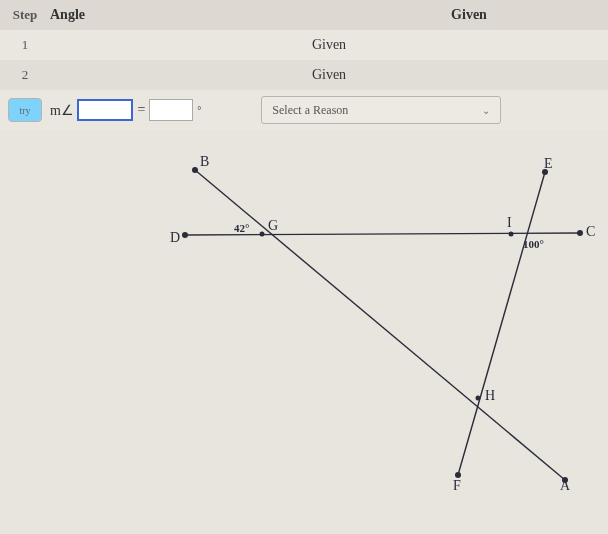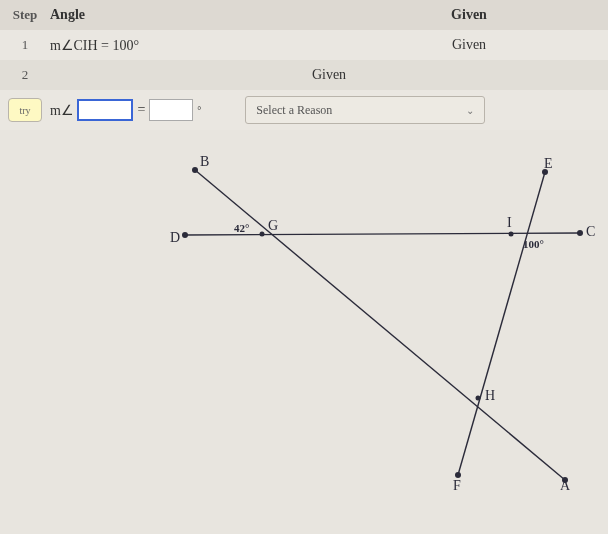--- a/index.html
+++ b/index.html
@@ -33,21 +33,21 @@
     display: flex;
     align-items: center;
     height: 40px;
     padding: 4px 0;
     background:#eae7e1;
   }
   .try-btn {
     width: 34px; height: 24px;
     margin: 0 8px;
     border: 1px solid #b9b4ab;
-    background: #fef9c3;
+    background: #7dd3fc;
     border-radius: 4px;
     font-size: 10px;
     color: #666;
     display:flex;align-items:center;justify-content:center;
     cursor:pointer;
   }
   .angle-input-wrap {
     display:flex;align-items:center;gap:4px;
     font-size:14px;color:#333;
   }
@@ -56,21 +56,21 @@
     background: #fff;
     width: 56px; height: 22px;
   }
   .val-box {
     border: 1px solid #aaa;
     background:#fff;
     width:44px;height:22px;
   }
   .deg-sup { font-size:10px; vertical-align: top; }
   .reason-select {
-    margin-left: 44px;
+    margin-left: 60px;
     width: 240px; height: 28px;
     border:1px solid #b9b4ab;
     background:#edeae3;
     border-radius:3px;
     padding: 0 10px;
     display:flex;align-items:center;justify-content:space-between;
     font-size:12px;color:#555;
     cursor:pointer;
   }
   .chev { font-size:10px;color:#777; }
@@ -97,21 +97,20 @@
 <body>
 
 <div class="proof-table">
   <div class="hdr-row">
     <div class="col-step">Step</div>
     <div class="col-angle">Angle</div>
     <div class="col-reason">Given</div>
   </div>
   <div class="data-row odd">
     <div class="col-step">1</div>
-    <div class="col-angle angle-expr">m∠CIH = 100°</div>
     <div class="col-reason">Given</div>
   </div>
   <div class="data-row even">
     <div class="col-step">2</div>
     <div class="col-reason">Given</div>
   </div>
   <div class="input-row">
     <div class="try-btn">try</div>
     <div class="angle-input-wrap">
       <span>m∠</span>

